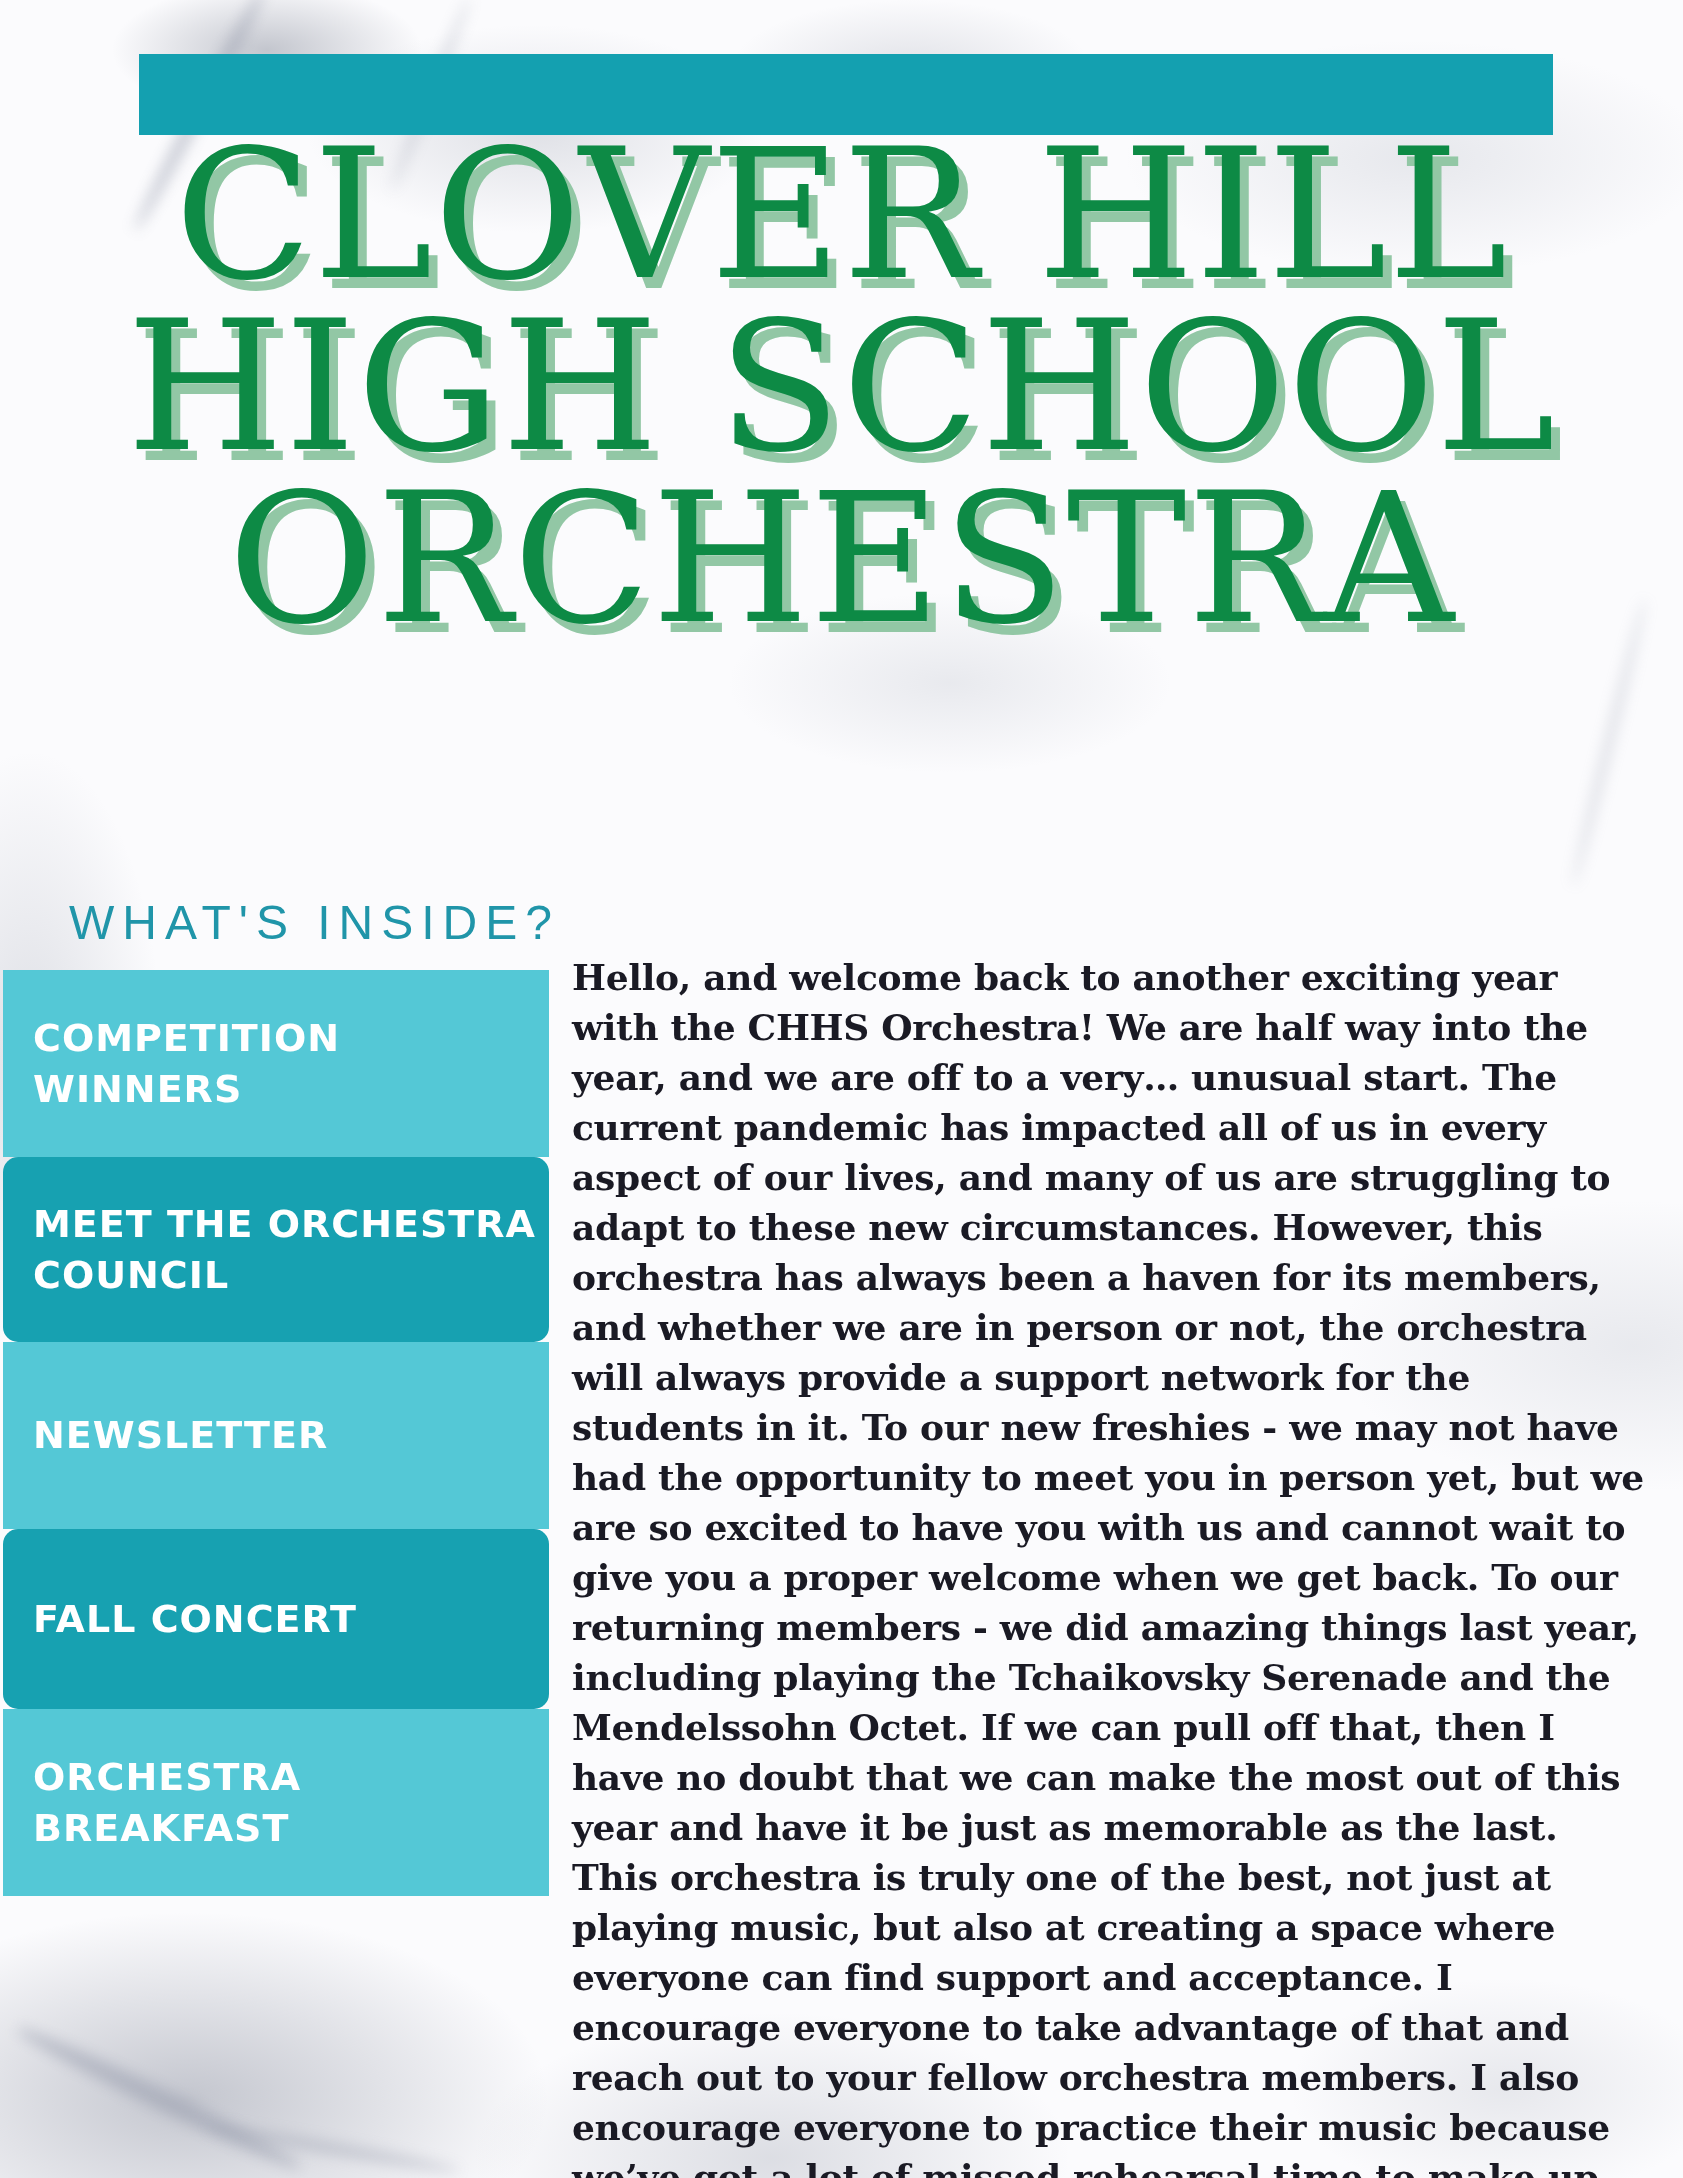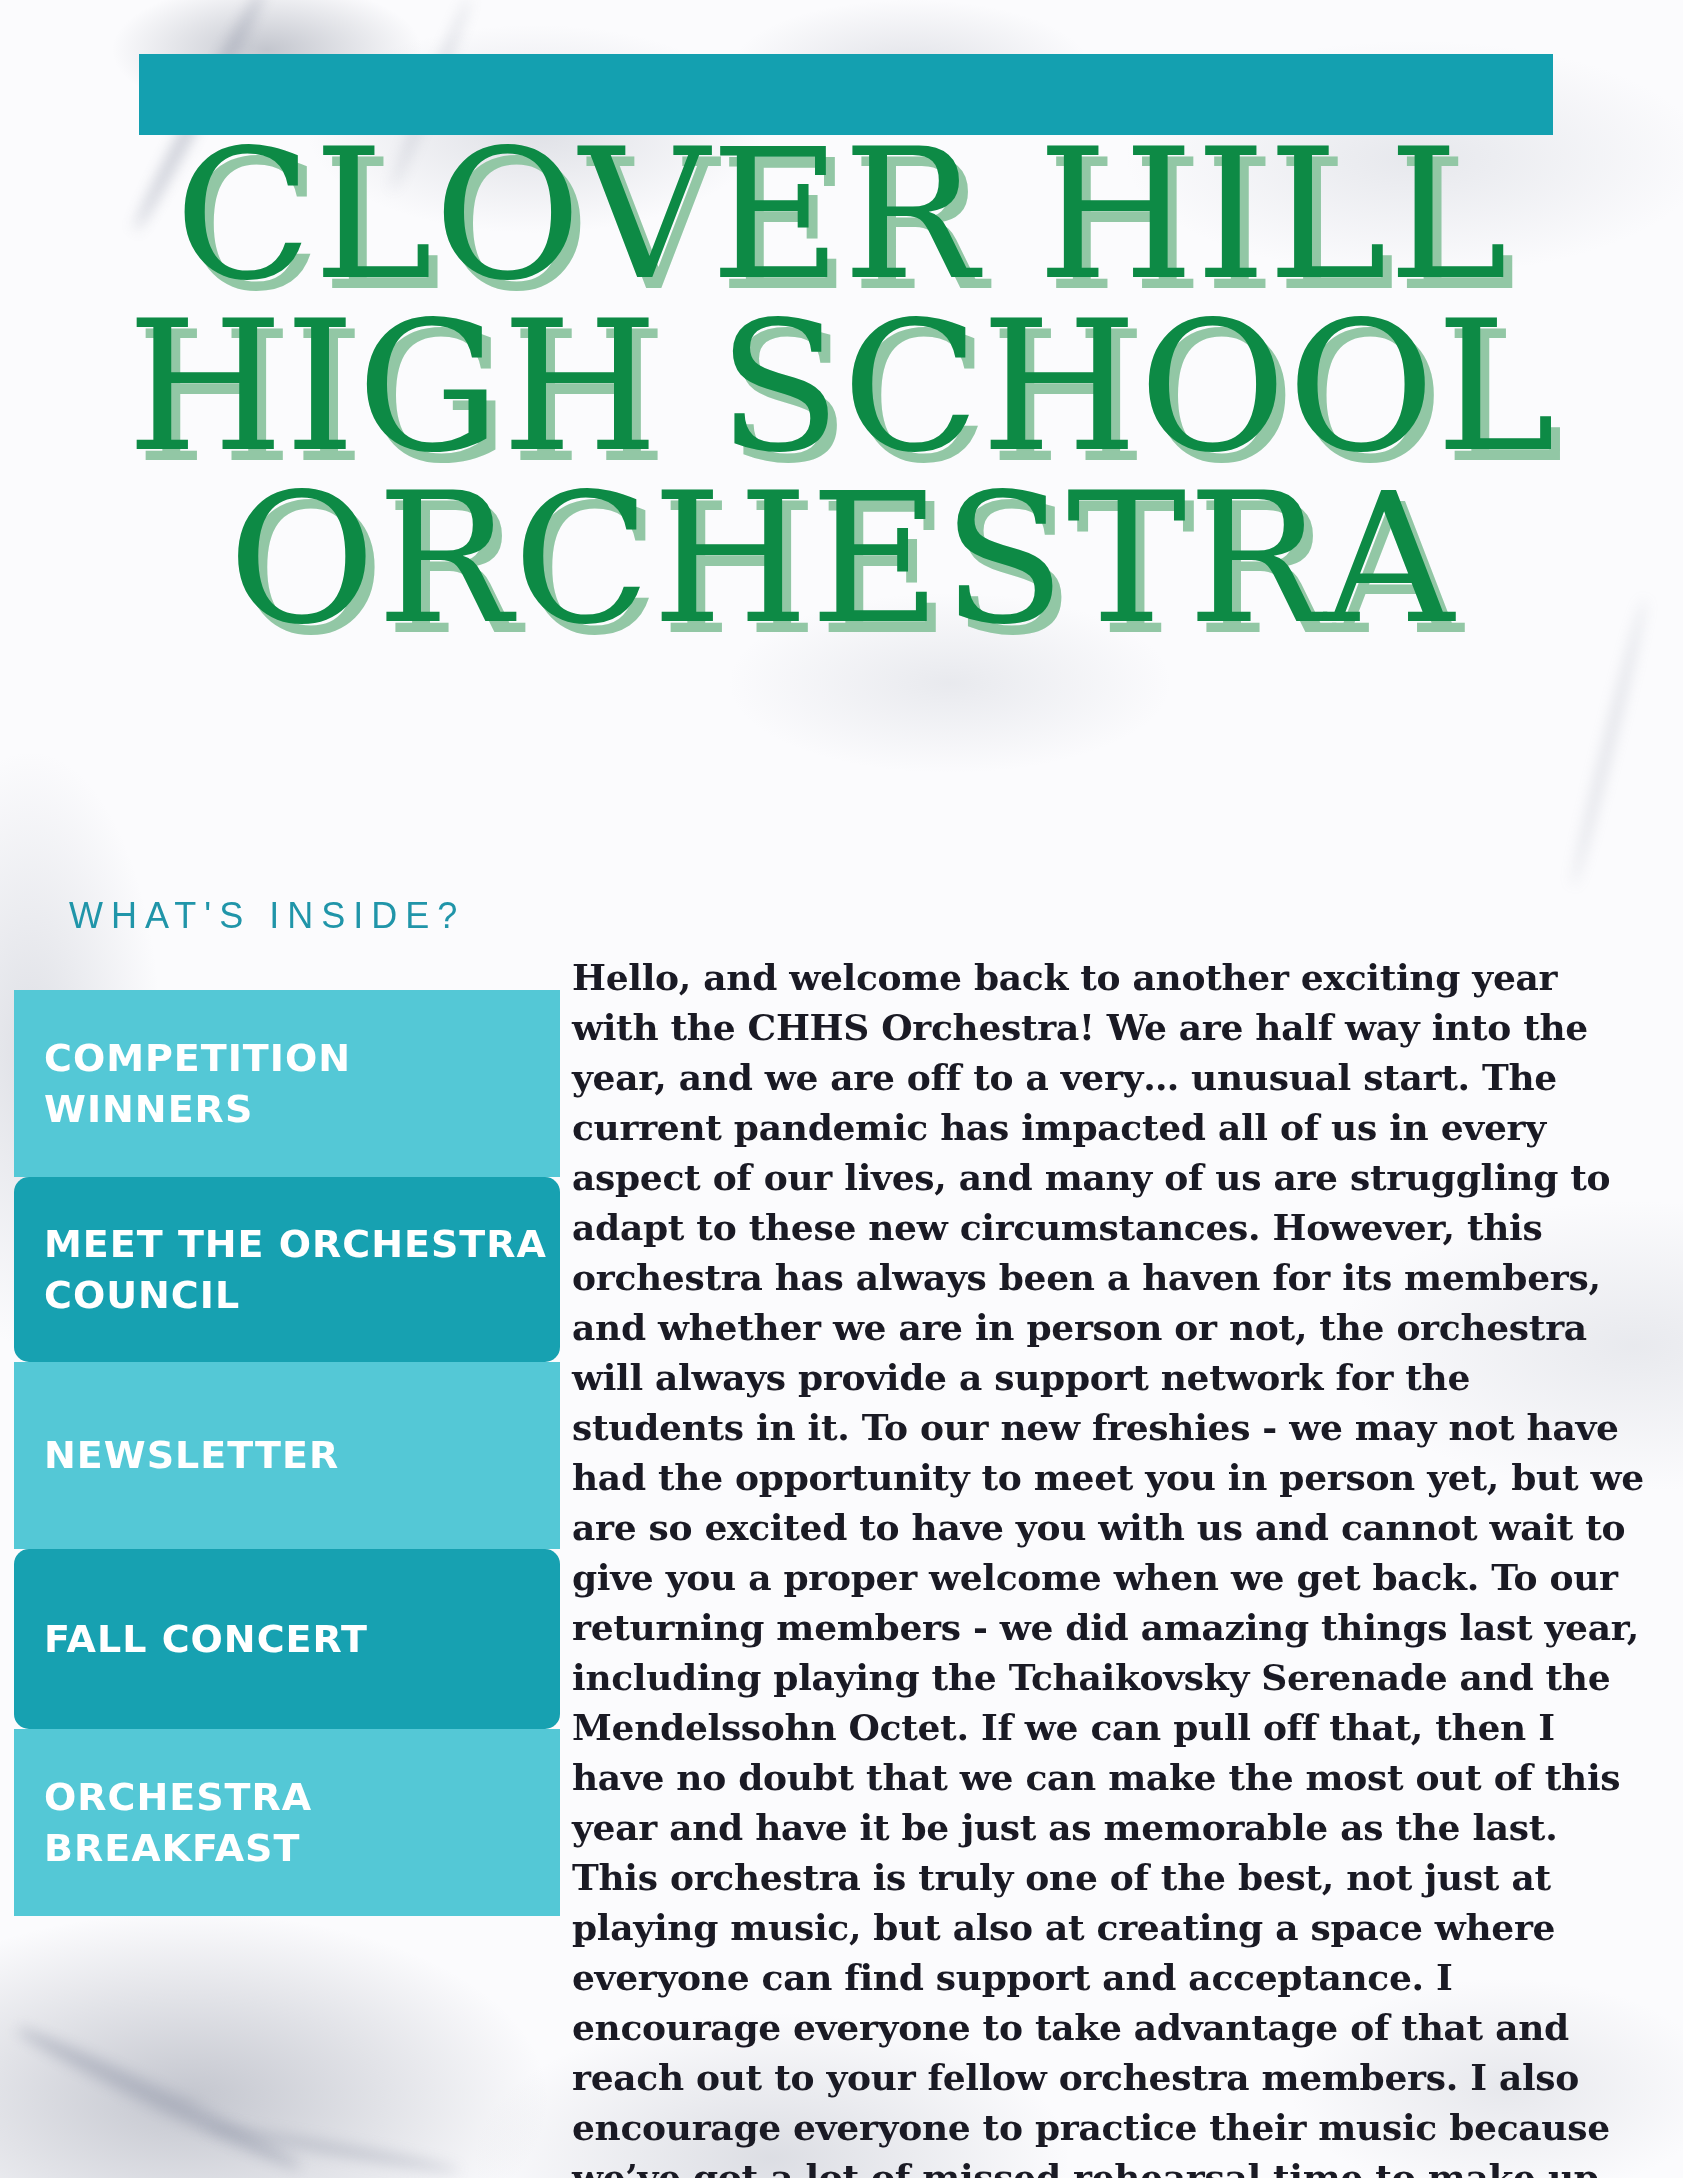--- a/index.html
+++ b/index.html
@@ -33,25 +33,25 @@
     font-family:"DejaVu Serif", serif;font-weight:normal;
     font-size:180px;line-height:172px;letter-spacing:1px;
     color:var(--title-green);
     text-shadow:9px 11px 0 var(--title-shadow);
     white-space:nowrap;
   }
   .masthead .line{display:block;}
 
   .whats-inside{
     position:absolute;left:69px;top:895px;width:515px;
-    font-size:36px;letter-spacing:8px;color:var(--whats-inside);
+    font-size:48px;letter-spacing:8px;color:var(--whats-inside);
     font-family:"Liberation Sans", sans-serif;
   }
 
-  .sidebar{position:absolute;left:14px;top:970px;width:546px;margin-top:20px;}
+  .sidebar{position:absolute;left:3px;top:970px;width:546px;}
   .menu-box{
     display:flex;align-items:center;box-sizing:border-box;
     padding-left:30px;padding-right:8px;
     color:#ffffff;font-family:"DejaVu Sans", sans-serif;font-weight:bold;
     font-size:38px;line-height:1.32;letter-spacing:1px;
     white-space:pre-line;
   }
   .menu-box.light{background:var(--box-light);}
   .menu-box.dark{background:var(--box-dark);border-radius:15px;}
   .mb1{height:187px;} .mb2{height:185px;} .mb3{height:187px;} .mb4{height:180px;} .mb5{height:187px;}

